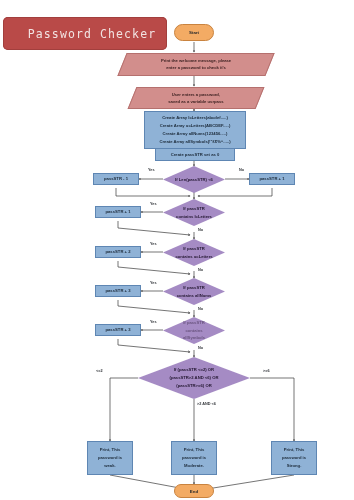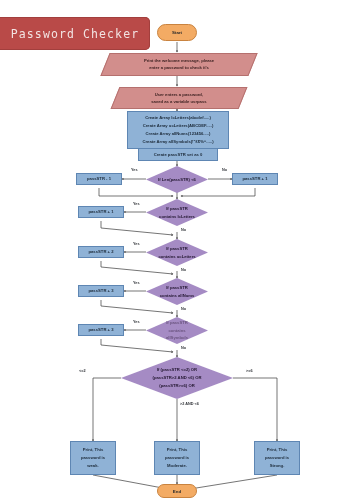--- a/index.html
+++ b/index.html
@@ -3,21 +3,21 @@
 <meta charset="utf-8">
 <style>
   html,body{margin:0;padding:0;}
   body{
     width:354px;height:500px;
     background:#ffffff;
     font-family:"Liberation Sans", sans-serif;
     overflow:hidden;
     position:relative;
   }
-  #canvas{position:absolute;left:0;top:0;width:294px;height:500px;}
+  #canvas{position:absolute;left:17px;top:0;width:294px;height:500px;}
 
   
   .banner{
     position:absolute;left:-14px;top:17px;
     width:164px;height:33px;
     background:#b94a48;
     border-radius:5px;
     box-shadow:0 0 0 1px #a23f3d inset;
   }
   .banner-label{

